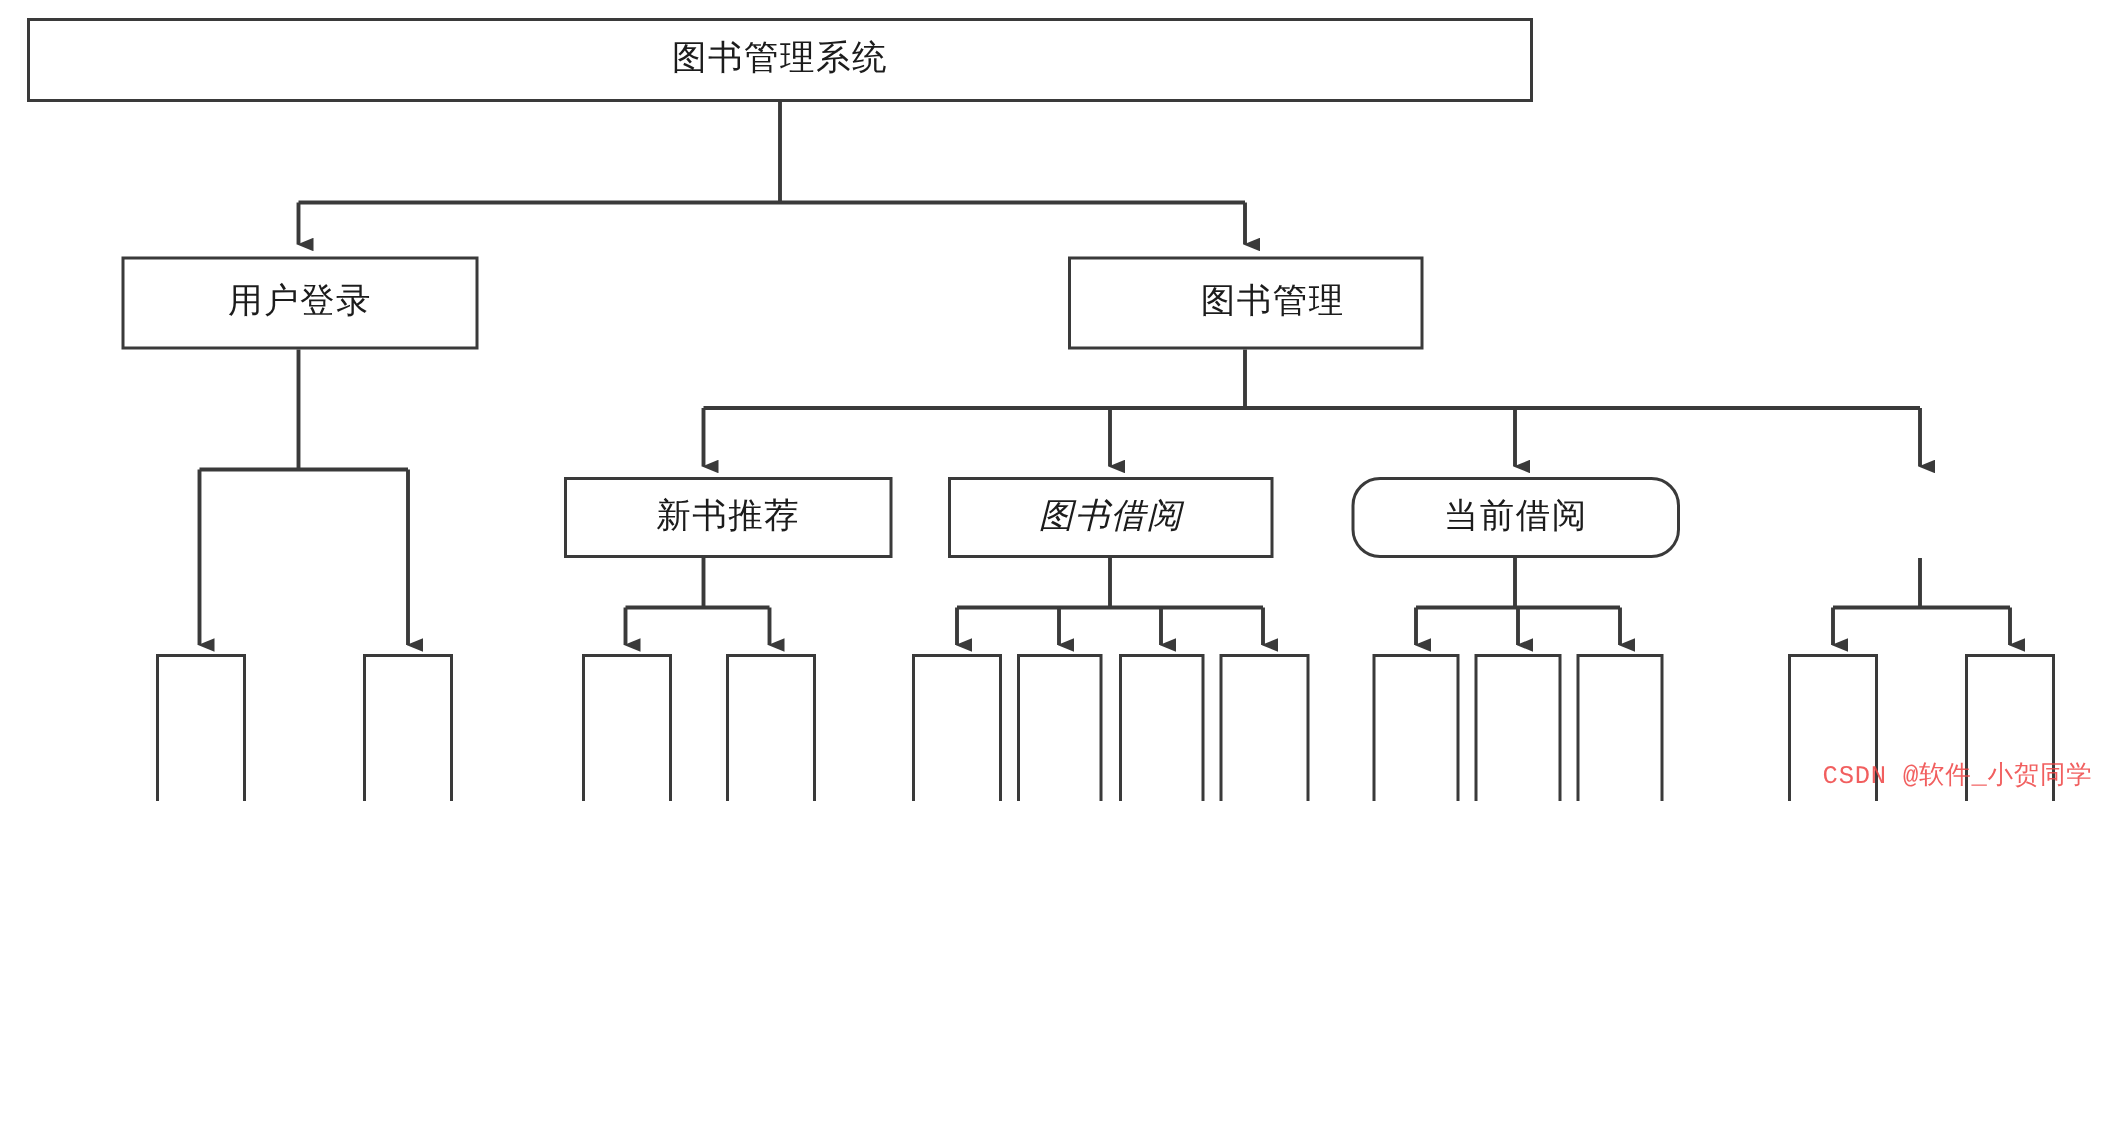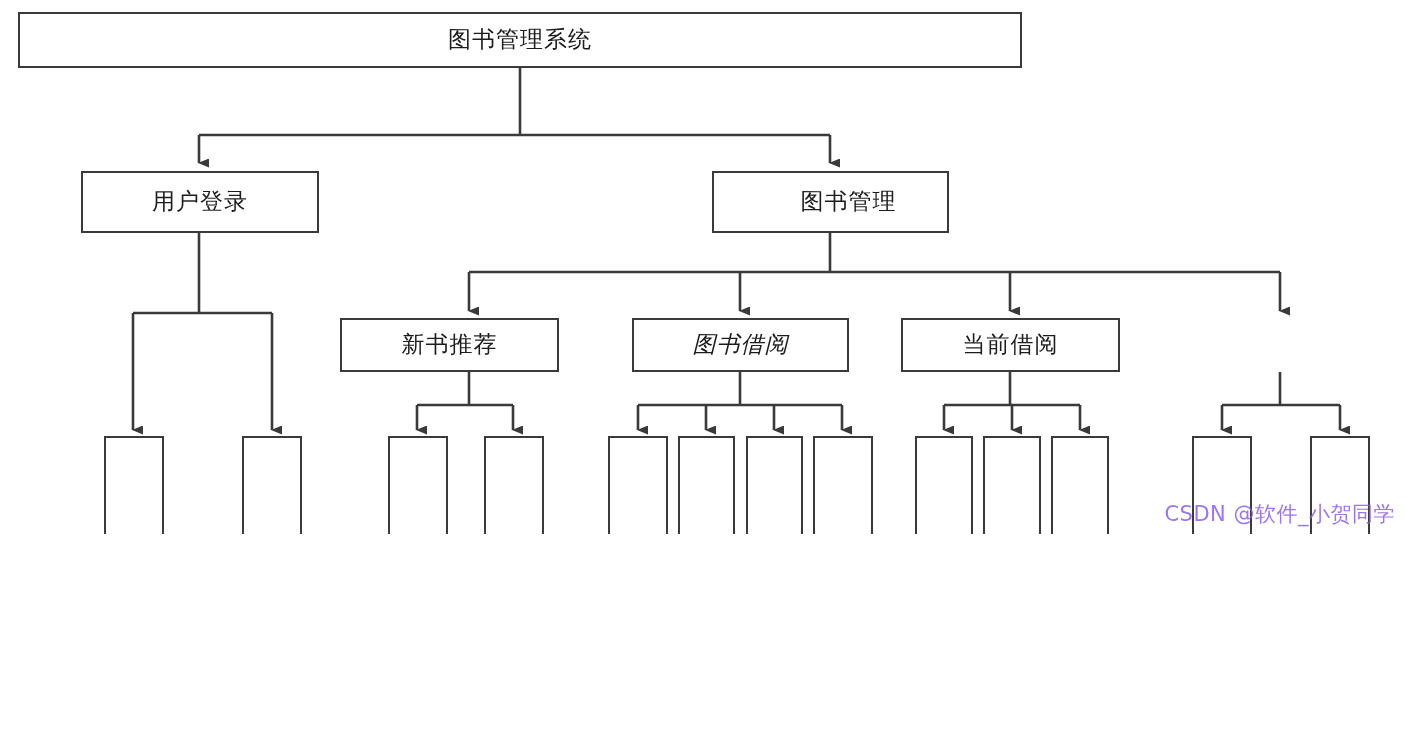--- a/index.html
+++ b/index.html
@@ -55,25 +55,26 @@
   .node.vertical.tall-text {
     align-items: flex-start;
   }
   .node-root {
     font-size: 24px;
   }
   #watermark {
     position: absolute;
     right: 10px;
     bottom: 6px;
-    font-size: 21px;
-    color: #8b5cf6;
+    font-size: 17px;
+    color: #ef4444;
     letter-spacing: 0.5px;
     white-space: nowrap;
     opacity: 0.85;
+    font-family: Liberation Mono, monospace;
   }
 </style>
 </head>
 <body>
 
 <div id="diagram-root">
 
   <svg id="edge-layer" viewBox="0 0 1405 747" xmlns="http://www.w3.org/2000/svg">
     <defs>
       <marker id="arrowhead" markerWidth="9" markerHeight="11" refX="4.5" refY="10" orient="auto" markerUnits="userSpaceOnUse">
@@ -123,25 +124,25 @@
       <path d="M1340,405 L1340,430" marker-end="url(#arrowhead)"></path>
     </g>
   </svg>
 
   <div class="node horizontal node-root" style="left:18px; top:12px; width:1004px; height:56px;">图书管理系统</div>
 
   <div class="node horizontal" style="left:81px; top:171px; width:238px; height:62px;">用户登录</div>
 
   <div class="node horizontal" style="left:712px; top:171px; width:237px; height:62px;padding-left:36px;">图书管理</div>
 
-  <div class="node horizontal" style="left:340px; top:318px; width:219px; height:54px;">新书推荐</div>
+  <div class="node horizontal" style="left:376px; top:318px; width:219px; height:54px;">新书推荐</div>
 
   <div class="node horizontal" style="left:632px; top:318px; width:217px; height:54px;font-style:italic;">图书借阅</div>
 
-  <div class="node horizontal" style="left:901px; top:318px; width:219px; height:54px;">当前借阅</div>
+  <div class="node horizontal" style="left:901px; top:318px; width:219px; height:54px;border-radius:19px;">当前借阅</div>
 
 
   <div class="node vertical" style="left:104px; top:436px; width:60px; height:300px;">用户登录</div>
 
   <div class="node vertical" style="left:242px; top:436px; width:60px; height:300px;">注销登录</div>
 
   <div class="node vertical" style="left:388px; top:436px; width:60px; height:300px;">查询图书</div>
 
   <div class="node vertical" style="left:484px; top:436px; width:60px; height:300px;">借阅图书</div>
 

